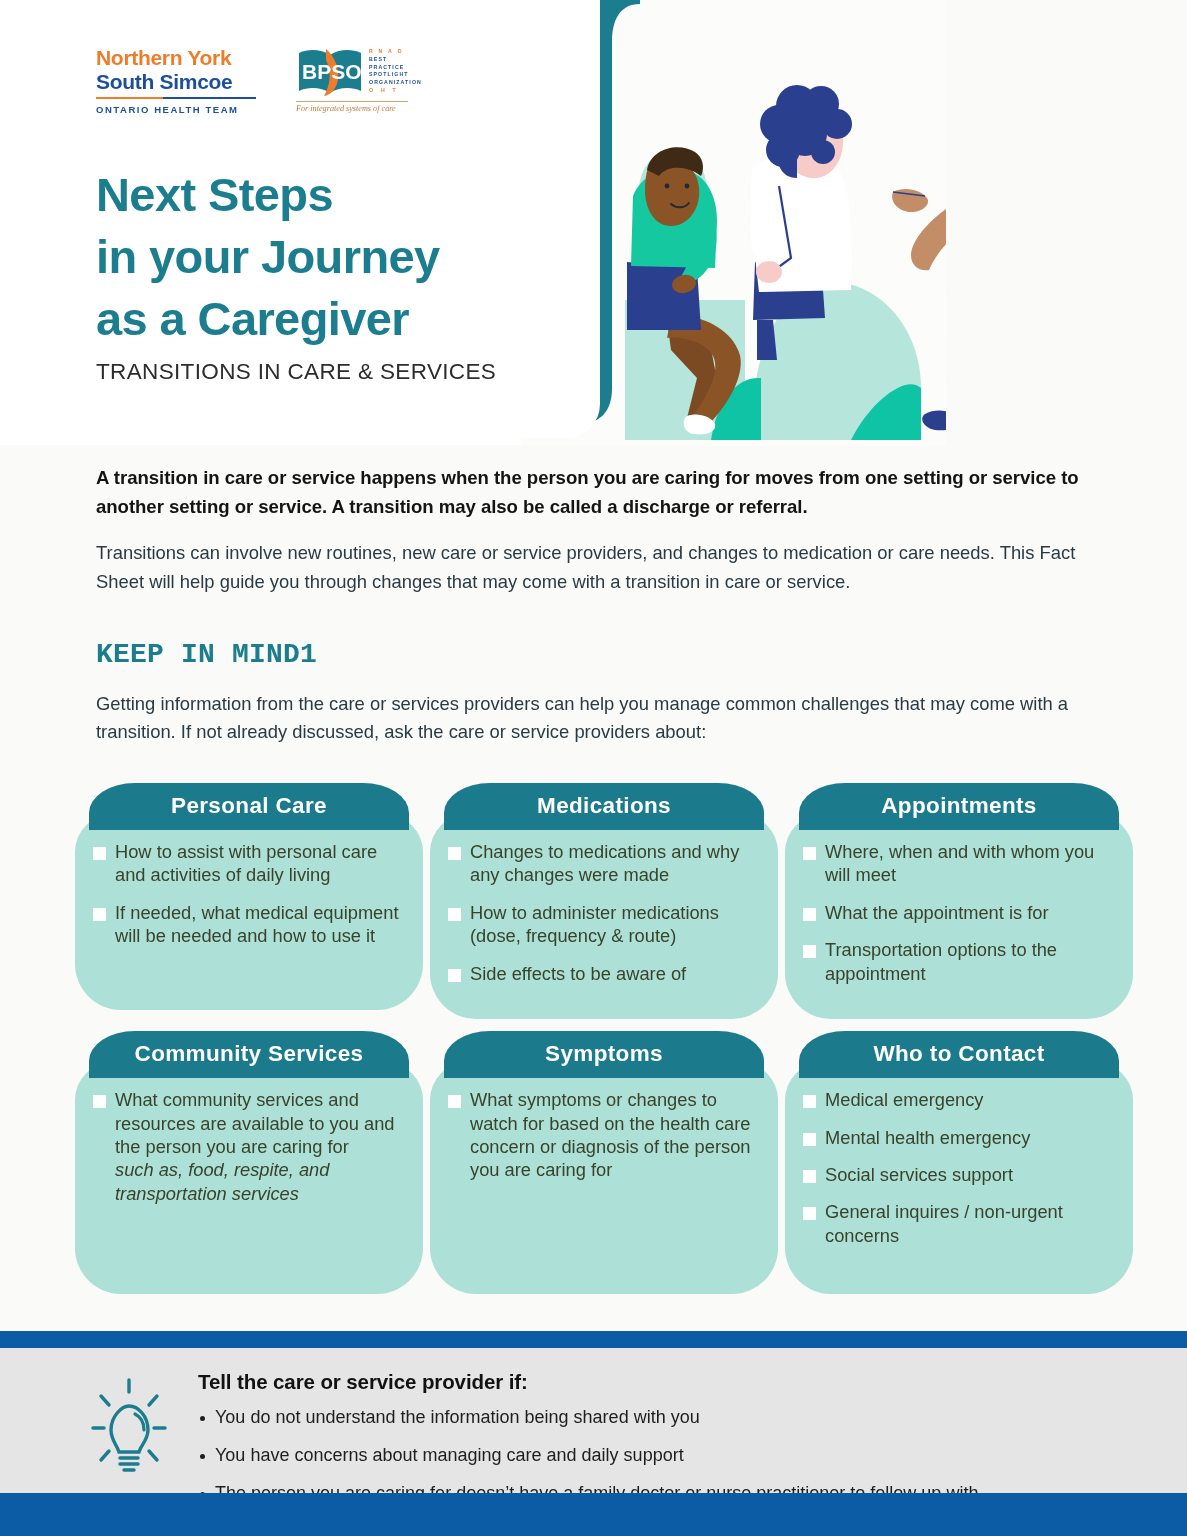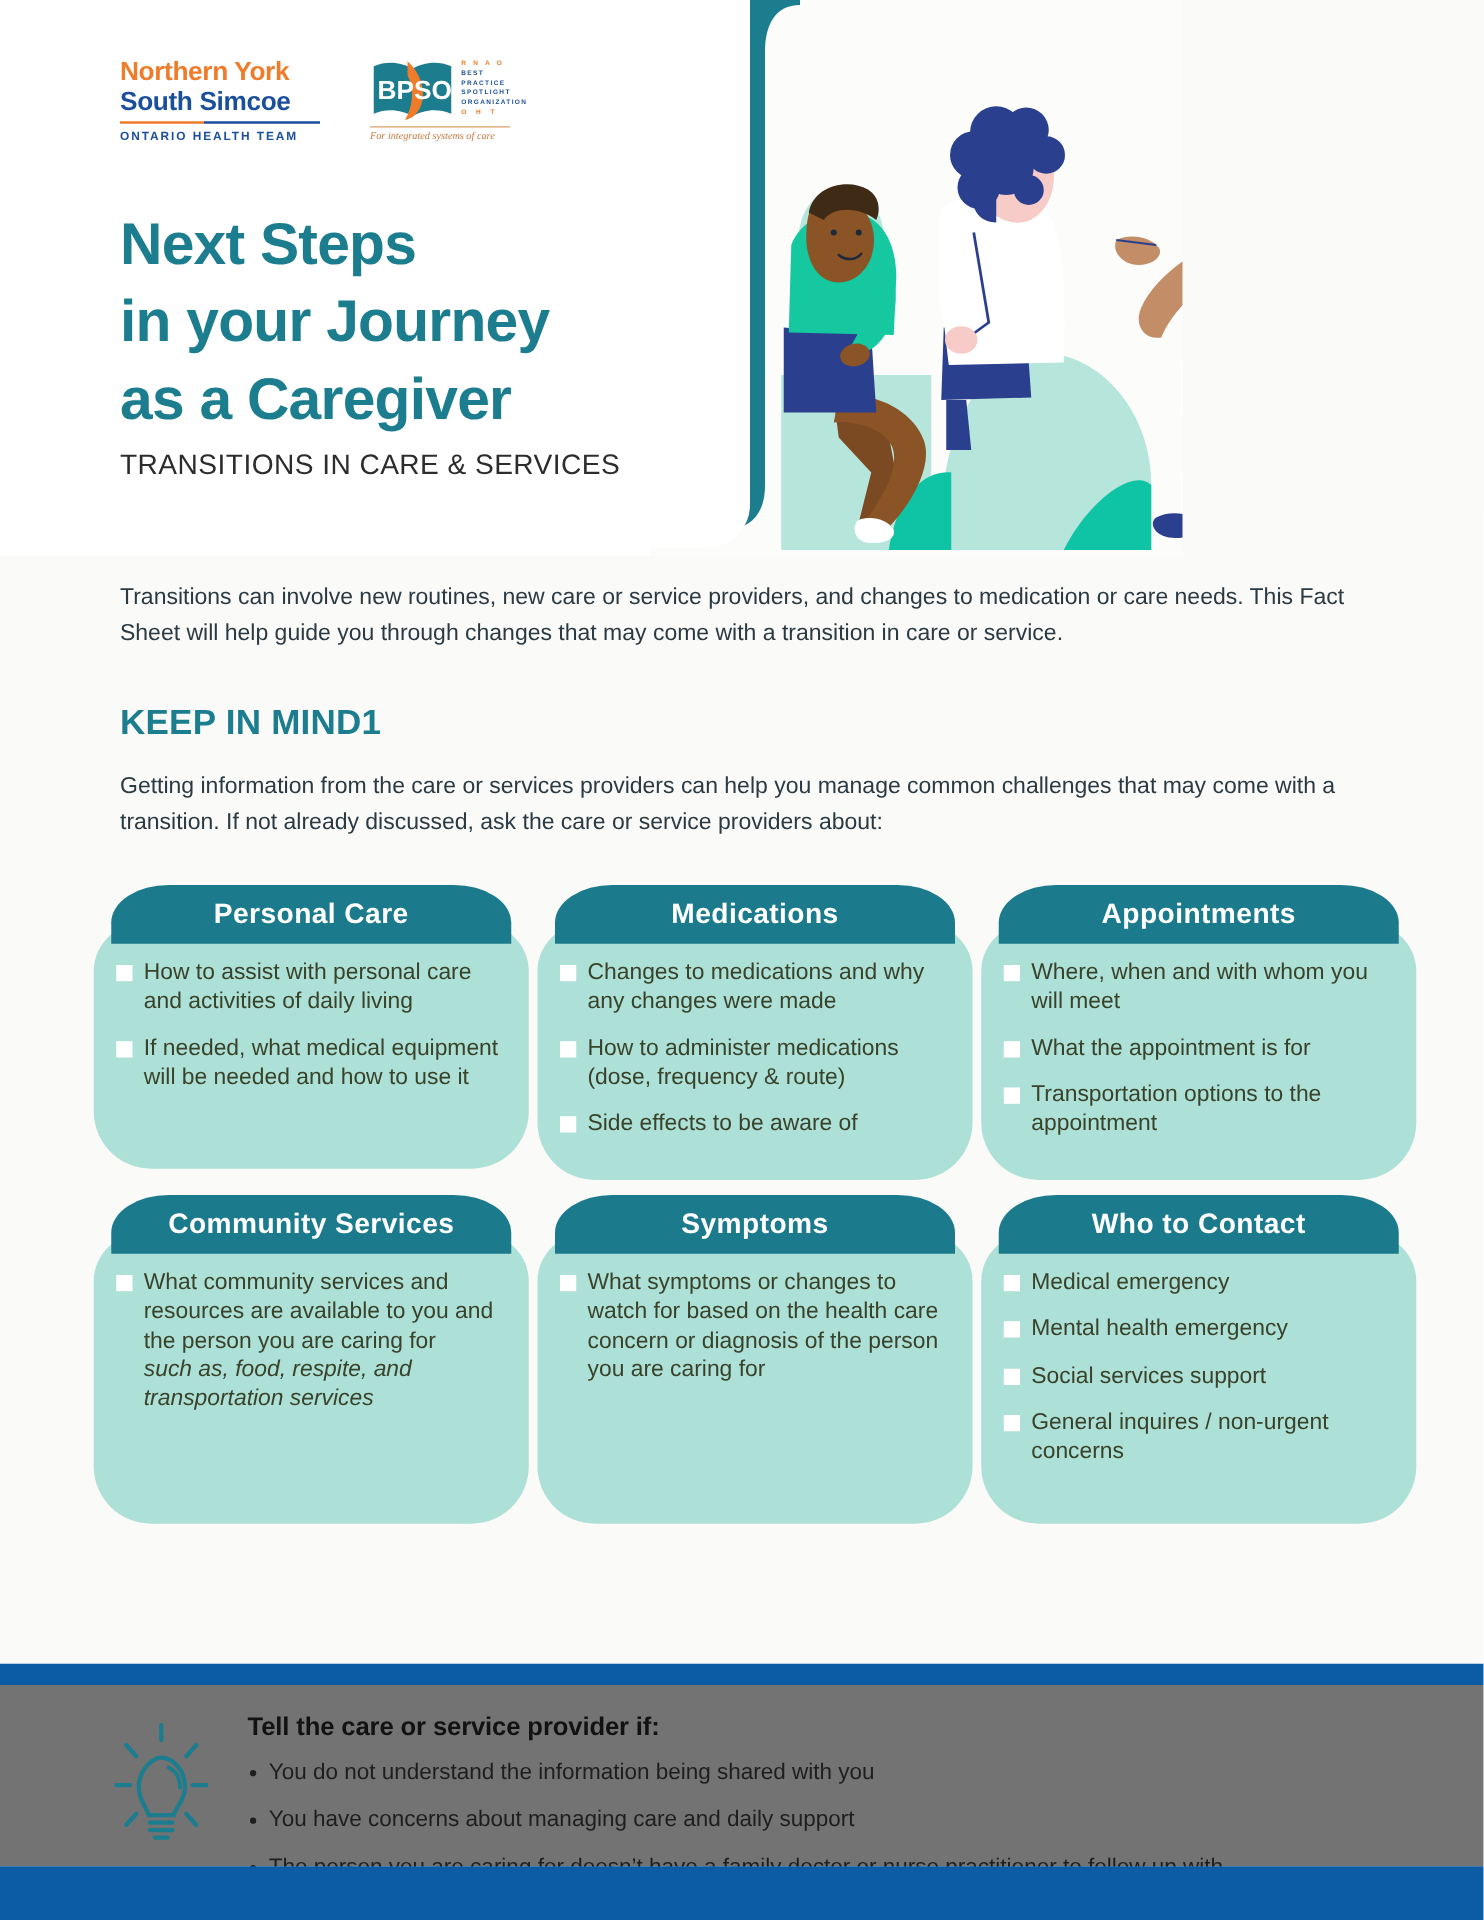--- a/index.html
+++ b/index.html
@@ -145,20 +145,21 @@
     line-height: 1.56;
     max-width: 1010px;
   }
 
   .kim-head {
     margin-top: 42px;
     font-size: 28px;
     font-weight: bold;
     color: #1b7d8e;
     letter-spacing: 0.2px;
+    font-family: Liberation Mono, monospace;
   }
   .kim-body {
     margin-top: 20px;
     font-size: 18.4px;
     color: #2b3a42;
     line-height: 1.56;
     max-width: 1012px;
   }
 
   
@@ -233,21 +234,21 @@
   .band-top {
     position: absolute;
     left: 0; top: 1331px;
     width: 1187px; height: 17px;
     background: #0b5ba5;
   }
   .footer {
     position: absolute;
     left: 0; top: 1348px;
     width: 1187px; height: 145px;
-    background: #737373;
+    background: #e5e5e5;
   }
   .band-bottom {
     position: absolute;
     left: 0; top: 1493px;
     width: 1187px; height: 43px;
     background: #0b5ba5;
   }
 
   .bulb {
     position: absolute;
@@ -411,20 +412,21 @@
         <div>Next Steps</div>
         <div>in your Journey</div>
         <div>as a Caregiver</div>
       </h1>
       <div class="hero-sub">TRANSITIONS IN CARE &amp; SERVICES</div>
     </div>
   </div>
 
   <div class="body-wrap">
 
+    <p class="lead">A transition in care or service happens when the person you are caring for moves from one setting or service to another setting or service. A transition may also be called a discharge or referral.</p>
     <p class="para">Transitions can involve new routines, new care or service providers, and changes to medication or care needs. This Fact Sheet will help guide you through changes that may come with a transition in care or service.</p>
 
     <h2 class="kim-head">KEEP IN MIND1</h2>
     <p class="kim-body">Getting information from the care or services providers can help you manage common challenges that may come with a transition. If not already discussed, ask the care or service providers about:</p>
 
     <div class="grid">
 
       <div class="card">
         <div class="card-head">
           <span>Personal Care</span>

